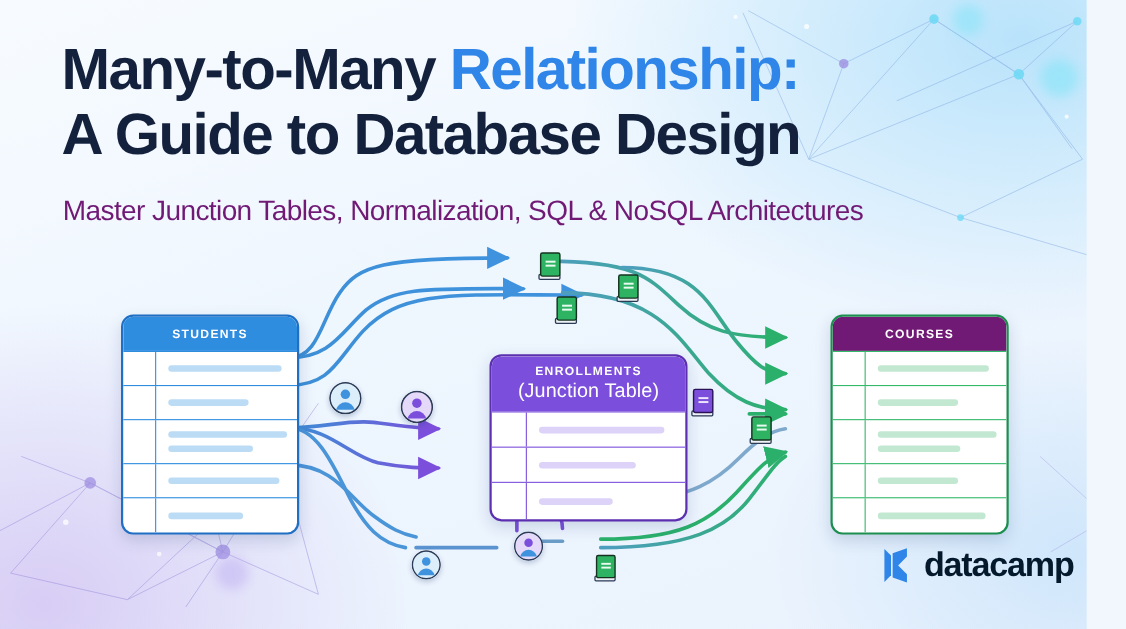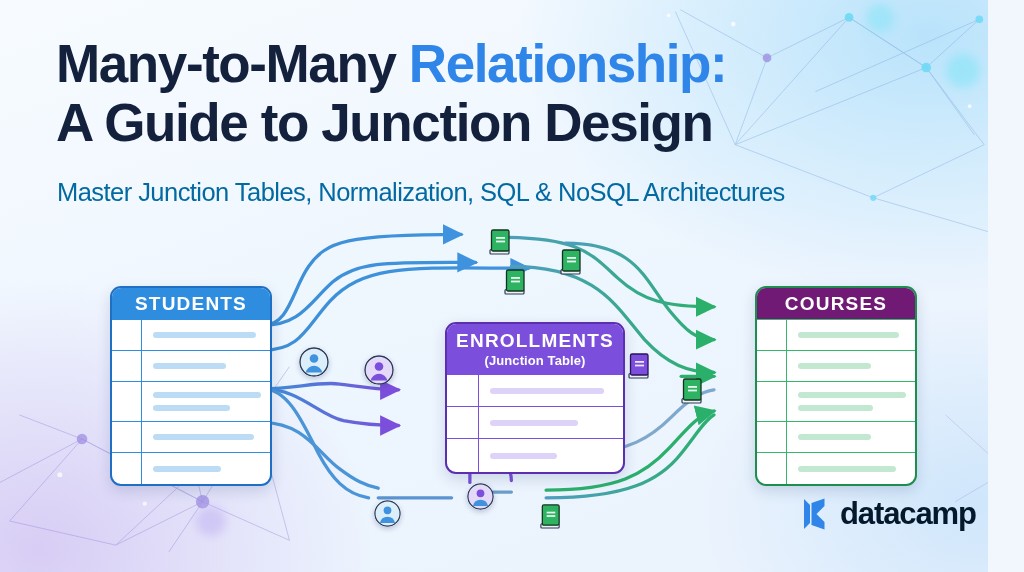--- a/index.html
+++ b/index.html
@@ -20,29 +20,29 @@
       linear-gradient(160deg,#f7fbff 0%,#eef6fe 45%,#eaf2fd 100%);}
   .bg-net{position:absolute;inset:0;}
   .glow{position:absolute;border-radius:50%;filter:blur(5px);}
 
   
   .title{position:absolute;left:56px;top:34px;width:930px;
     font-size:53px;line-height:1.12;font-weight:700;color:#14213d;
     letter-spacing:-1.4px;}
   .title .accent{color:#2f86e8;}
   .subtitle{position:absolute;left:57px;top:178px;width:940px;
-    font-size:25.5px;font-weight:400;color:#0369a1;letter-spacing:-0.55px;}
+    font-size:25.5px;font-weight:400;color:#701a75;letter-spacing:-0.55px;}
 
   
   .tbl{position:absolute;border-radius:11px;background:#fff;
     box-shadow:0 5px 14px rgba(30,60,110,.17);overflow:hidden;}
   .tbl .hd{color:#fff;font-weight:700;text-align:center;
     display:flex;flex-direction:column;align-items:center;justify-content:center;}
-  .tbl .hd .t1{font-size:19px;letter-spacing:1.2px;}
-  .tbl .hd .t2{font-size:13px;font-weight:700;letter-spacing:.1px;margin-top:1px;}
+  .tbl .hd .t1{font-size:11px;letter-spacing:1.2px;}
+  .tbl .hd .t2{font-size:18px;font-weight:400;letter-spacing:.1px;margin-top:1px;}
   .tbl .row{display:flex;}
   .tbl .c1{flex:0 0 30px;}
   .tbl .c2{flex:1;display:flex;flex-direction:column;justify-content:center;
     padding-left:11px;gap:7px;}
   .bar{height:6px;border-radius:3px;}
 
   #students{left:110px;top:286px;width:162px;border:2px solid #1f6fc4;}
   #students .hd{background:#2f8de0;height:31px;}
   #students .row{border-top:1.6px solid #2f8de0;}
   #students .c1{border-right:1.6px solid #2f8de0;}
@@ -176,21 +176,21 @@
       <path d="M530 276 C620 276 640 320 668 352 C692 378 714 386 740 386" stroke="url(#ggr)" marker-end="url(#ag)"></path>
       <path d="M706 390 L740 390" stroke="#2bb06c" marker-end="url(#ag)"></path>
       <path d="M566 508 C640 508 668 492 694 464 C714 442 724 430 740 426" stroke="#2bb06c" marker-end="url(#ag)"></path>
       <path d="M566 516 C650 516 684 498 706 470 C722 450 730 436 740 430" stroke="url(#ggr)"></path>
       <path d="M600 470 C650 470 676 452 696 432 C714 414 726 406 740 404" stroke="#7fa9cc"></path>
     </g>
   </svg>
 
   <div class="title">
     <span>Many-to-Many </span><span class="accent">Relationship:</span><br>
-    <span>A Guide to Junction Design</span>
+    <span>A Guide to Database Design</span>
   </div>
   <div class="subtitle">Master Junction Tables, Normalization, SQL &amp; NoSQL Architectures</div>
 
   <div class="tbl" id="students">
     <div class="hd">
       <div class="t1">STUDENTS</div>
     </div>
     <div class="row" style="height:31px">
       <div class="c1"></div>
       <div class="c2">

